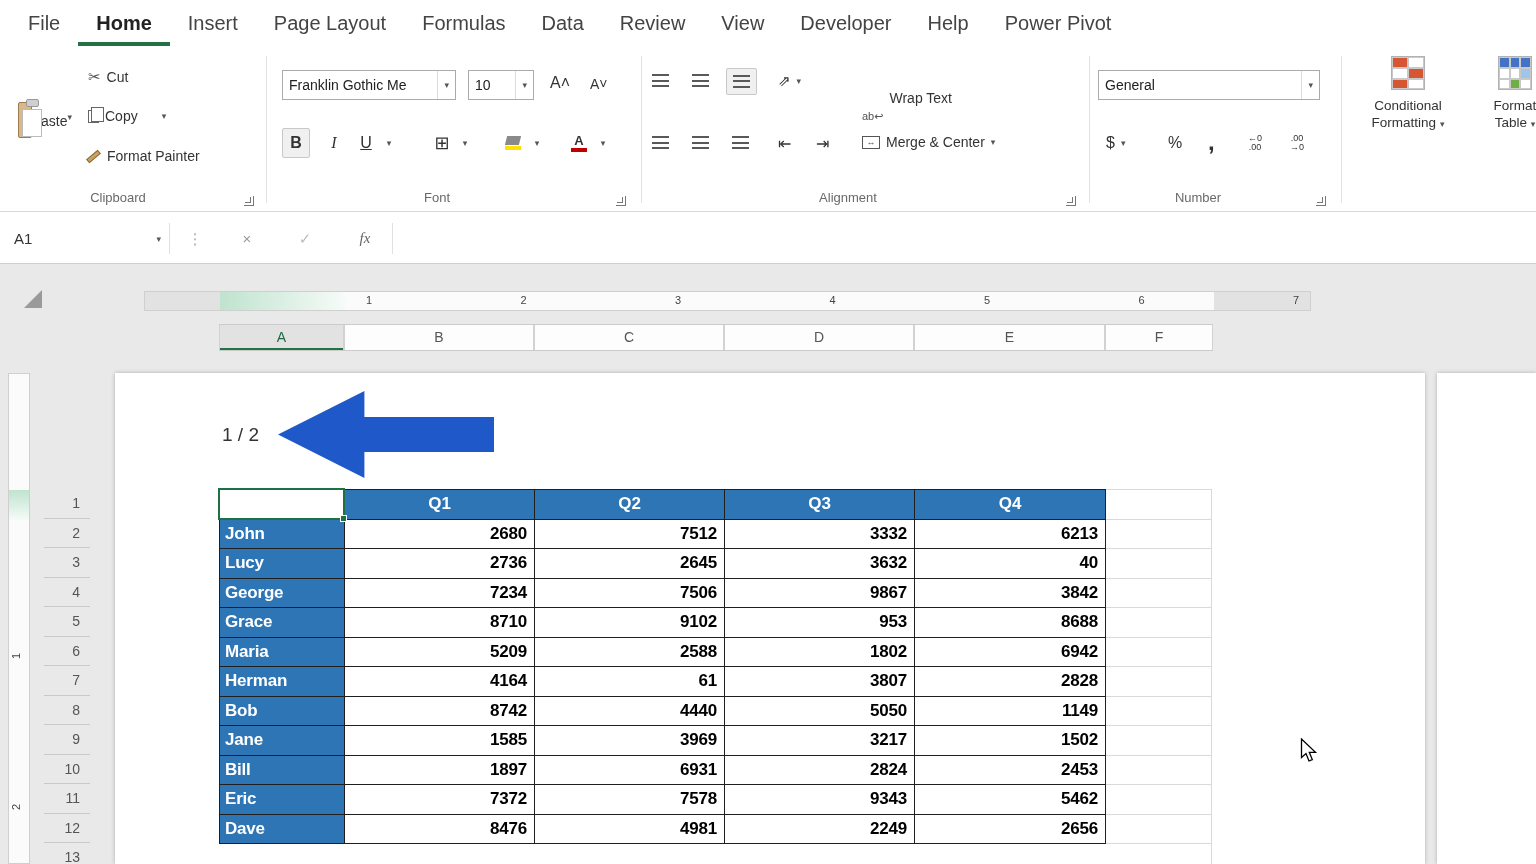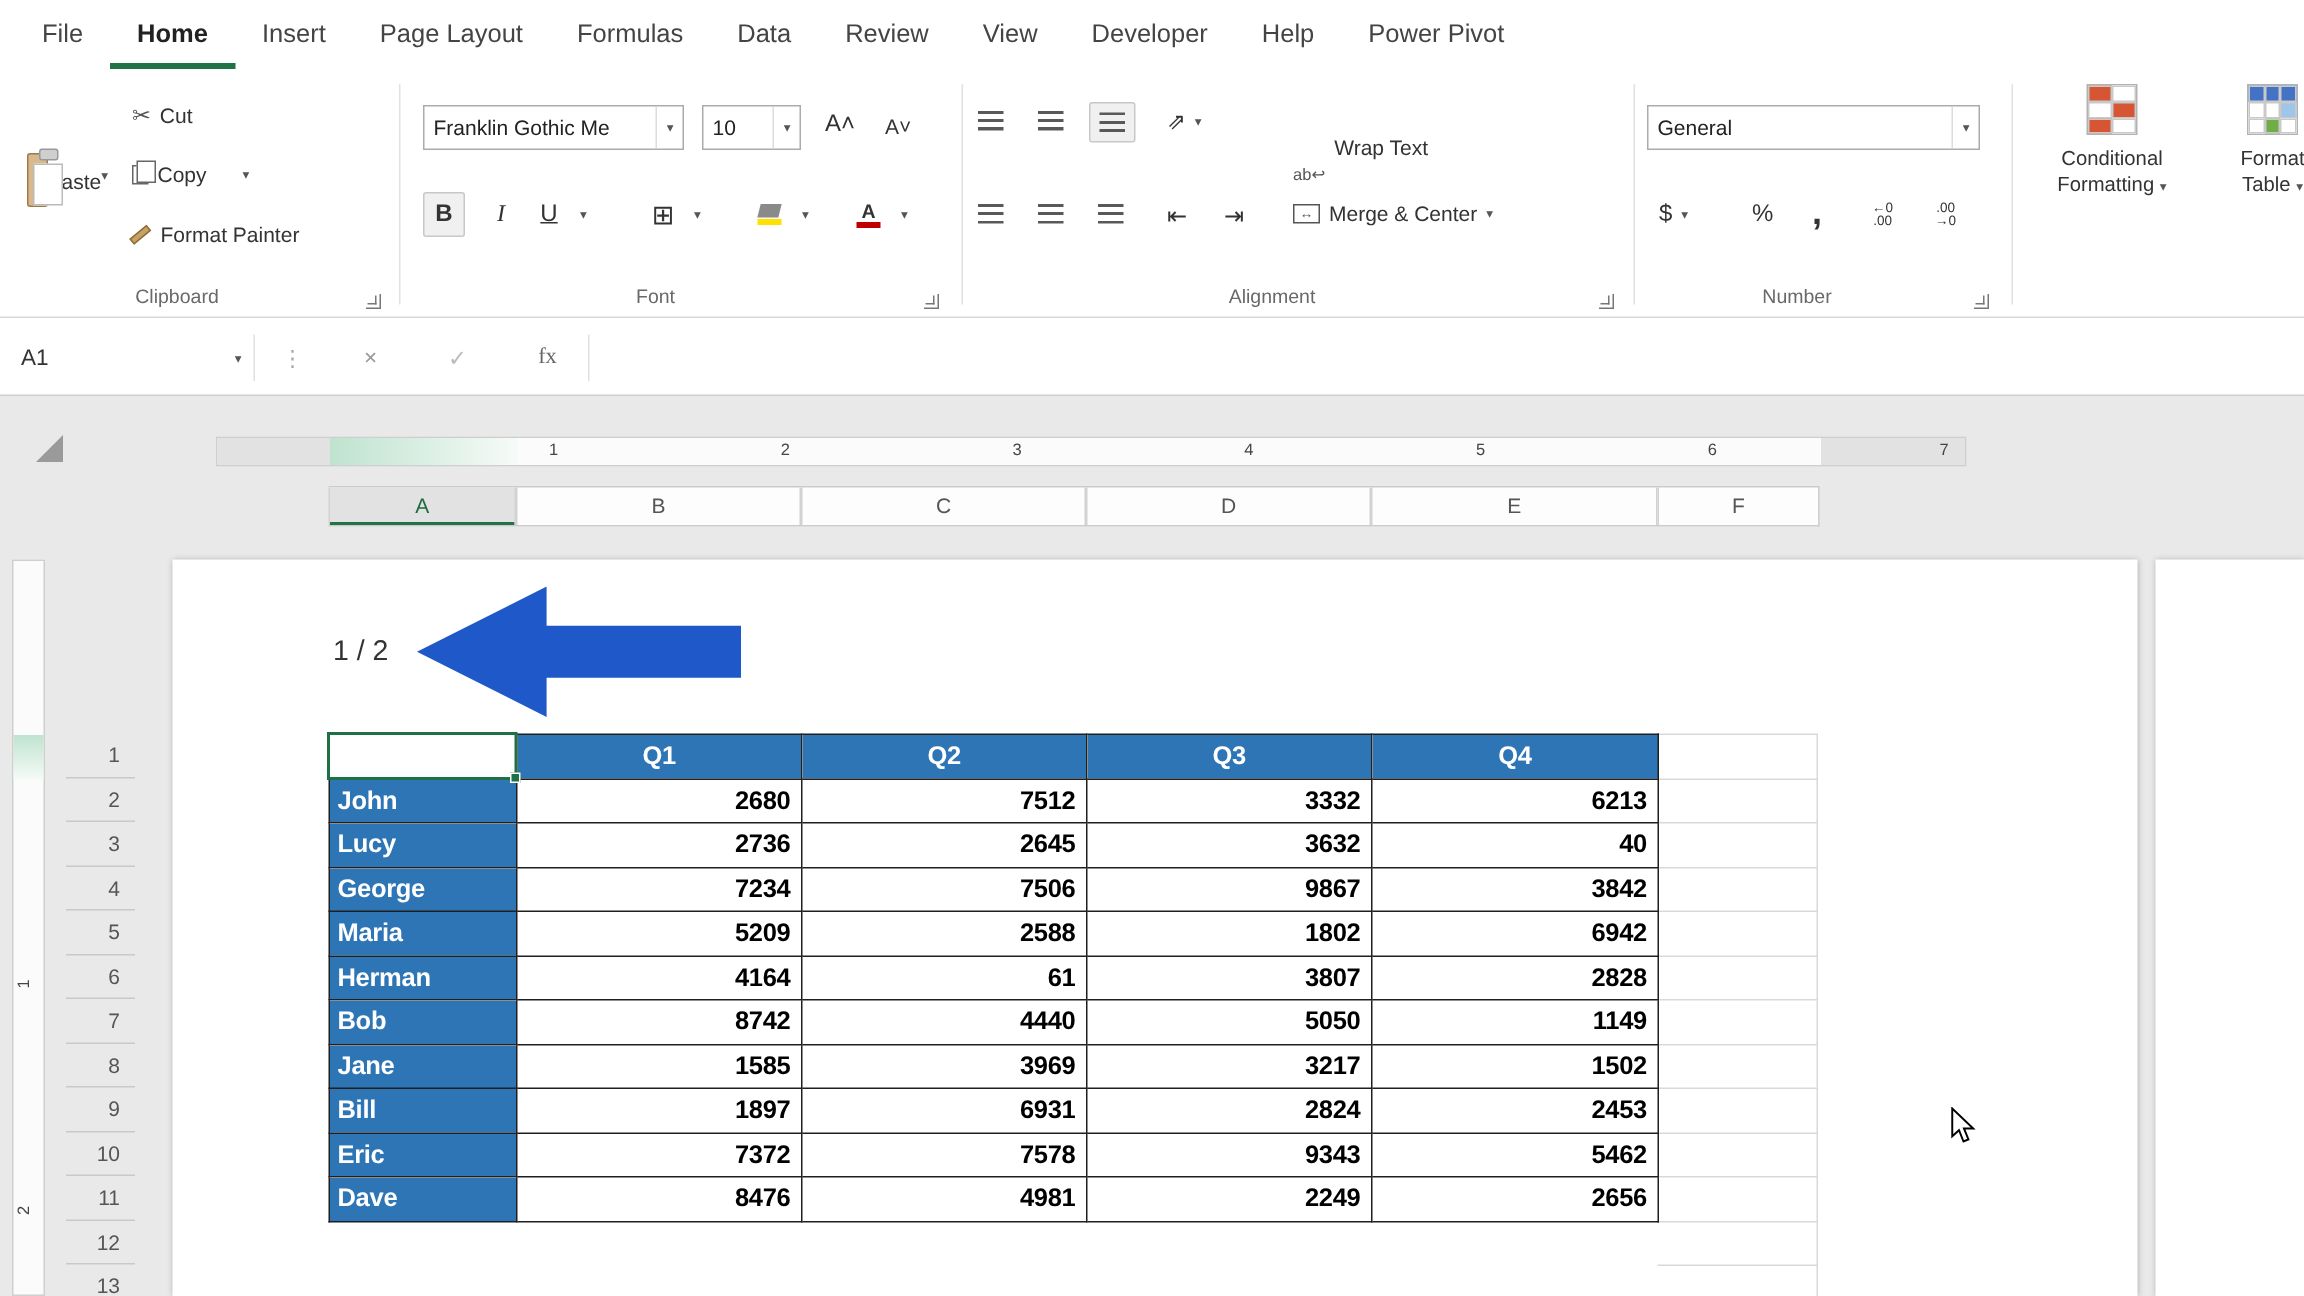--- a/index.html
+++ b/index.html
@@ -1,20 +1,20 @@
 <!DOCTYPE html>
 <html><head>
 <meta charset="utf-8">
 <style>
   * { box-sizing: border-box; margin: 0; padding: 0; }
   html,body { width:1536px; height:864px; overflow:hidden; font-family:"Liberation Sans",sans-serif; background:#fff; position:relative; }
 
   
   .tabs-bar { position:absolute; top:0; left:0; width:1536px; height:46px; background:#fff; display:flex; align-items:center; padding-left:10px; }
-  .tab { padding:0 18px; height:46px; display:flex; align-items:center; font-size:17px; color:#444; cursor:default; }
+  .tab { padding:0 18px; height:46px; display:flex; align-items:center; font-size:20px; color:#444; cursor:default; }
   .tab.active { font-weight:bold; color:#222; box-shadow:inset 0 -4px 0 #217346; }
 
   
   .ribbon { position:absolute; top:46px; left:0; width:1536px; height:166px; background:#fff; border-bottom:1px solid #d8d8d8; font-size:14px; color:#333; }
   .rdiv { position:absolute; top:10px; bottom:8px; width:1px; background:#e1e1e1; }
   .group-label { position:absolute; top:144px; transform:translateX(-50%); font-size:13px; color:#696969; }
   .launcher { position:absolute; top:150px; width:10px; height:10px; border-right:1.5px solid #777; border-bottom:1.5px solid #777; }
   .launcher::before { content:""; position:absolute; right:2px; bottom:2px; width:5px; height:5px; border-right:1.5px solid #777; border-bottom:1.5px solid #777; }
   .sm-btn { position:absolute; display:flex; align-items:center; gap:6px; color:#333; white-space:nowrap; }
   .chev { font-size:9px; color:#555; }
@@ -294,21 +294,21 @@
   </div>
   <div class="fb-ico" style="left:180px; color:#aaa;">
       <span>⋮</span>
     </div>
   <div class="fb-ico" style="left:232px;">
       <span>×</span>
     </div>
   <div class="fb-ico" style="left:290px; color:#bbb;">
       <span>✓</span>
     </div>
-  <div class="fb-ico" style="left:350px; color:#666; font-family:'Liberation Serif',serif;justify-content:center;">
+  <div class="fb-ico" style="left:350px; color:#666; font-style:italic; font-family:'Liberation Serif',serif;justify-content:center;">
       <span>fx</span>
     </div>
   <div class="formula-input"></div>
 </div>
 
 <div class="worksheet">
   <div class="corner-tri"></div>
 
   <div class="h-ruler">
     <div class="margin-seg" style="left:0; width:75px;"></div>
@@ -391,20 +391,27 @@
           <td class="value-cell">40</td>
         </tr>
         <tr>
           <td class="name-cell">George</td>
           <td class="value-cell">7234</td>
           <td class="value-cell">7506</td>
           <td class="value-cell">9867</td>
           <td class="value-cell">3842</td>
         </tr>
         <tr>
+          <td class="name-cell">Grace</td>
+          <td class="value-cell">8710</td>
+          <td class="value-cell">9102</td>
+          <td class="value-cell">953</td>
+          <td class="value-cell">8688</td>
+        </tr>
+        <tr>
           <td class="name-cell">Maria</td>
           <td class="value-cell">5209</td>
           <td class="value-cell">2588</td>
           <td class="value-cell">1802</td>
           <td class="value-cell">6942</td>
         </tr>
         <tr>
           <td class="name-cell">Herman</td>
           <td class="value-cell">4164</td>
           <td class="value-cell">61</td>

